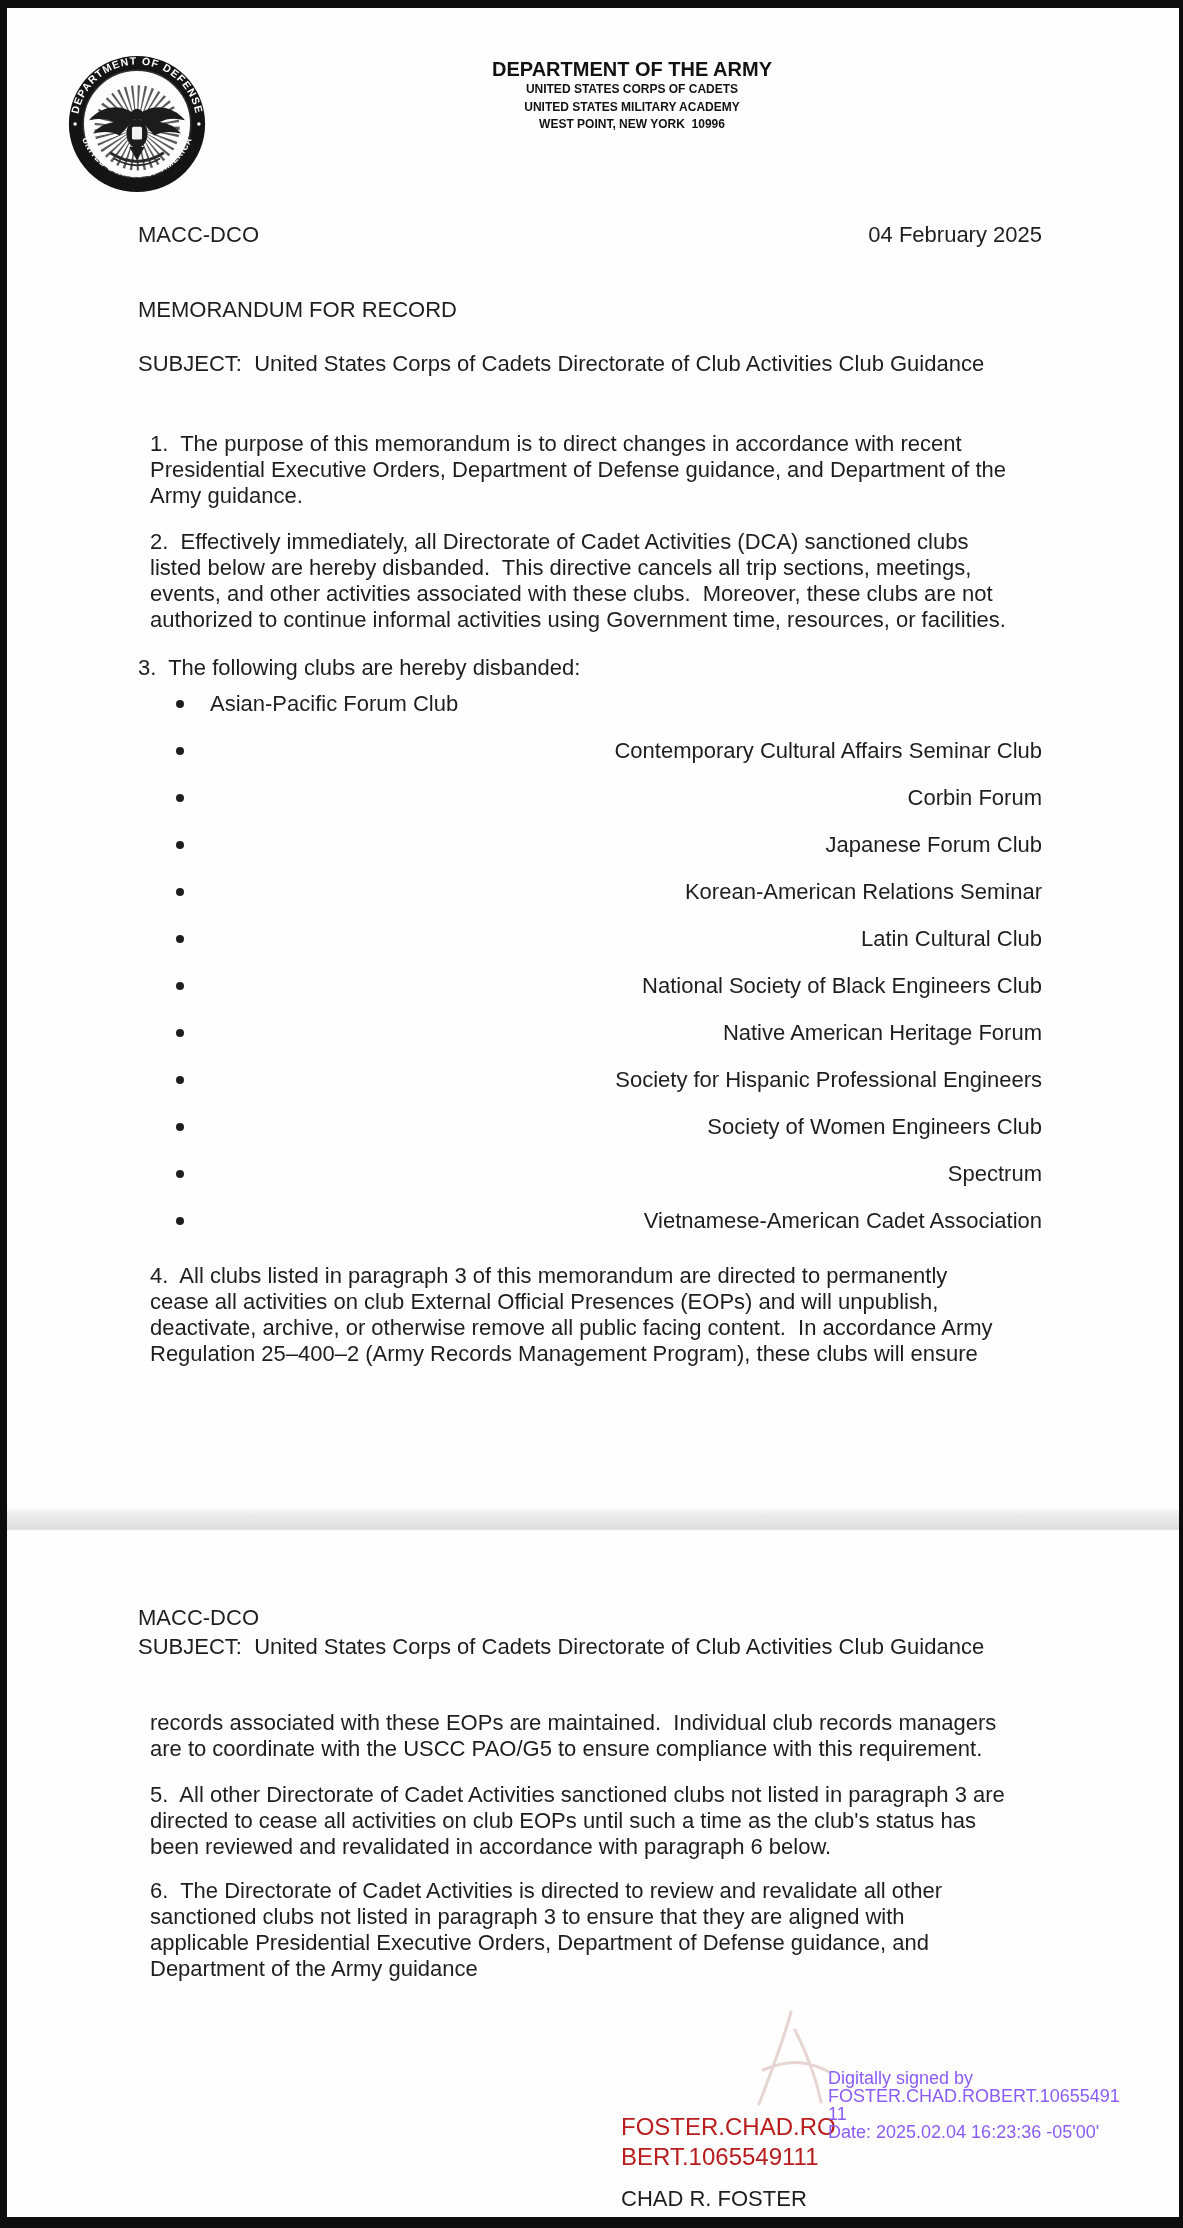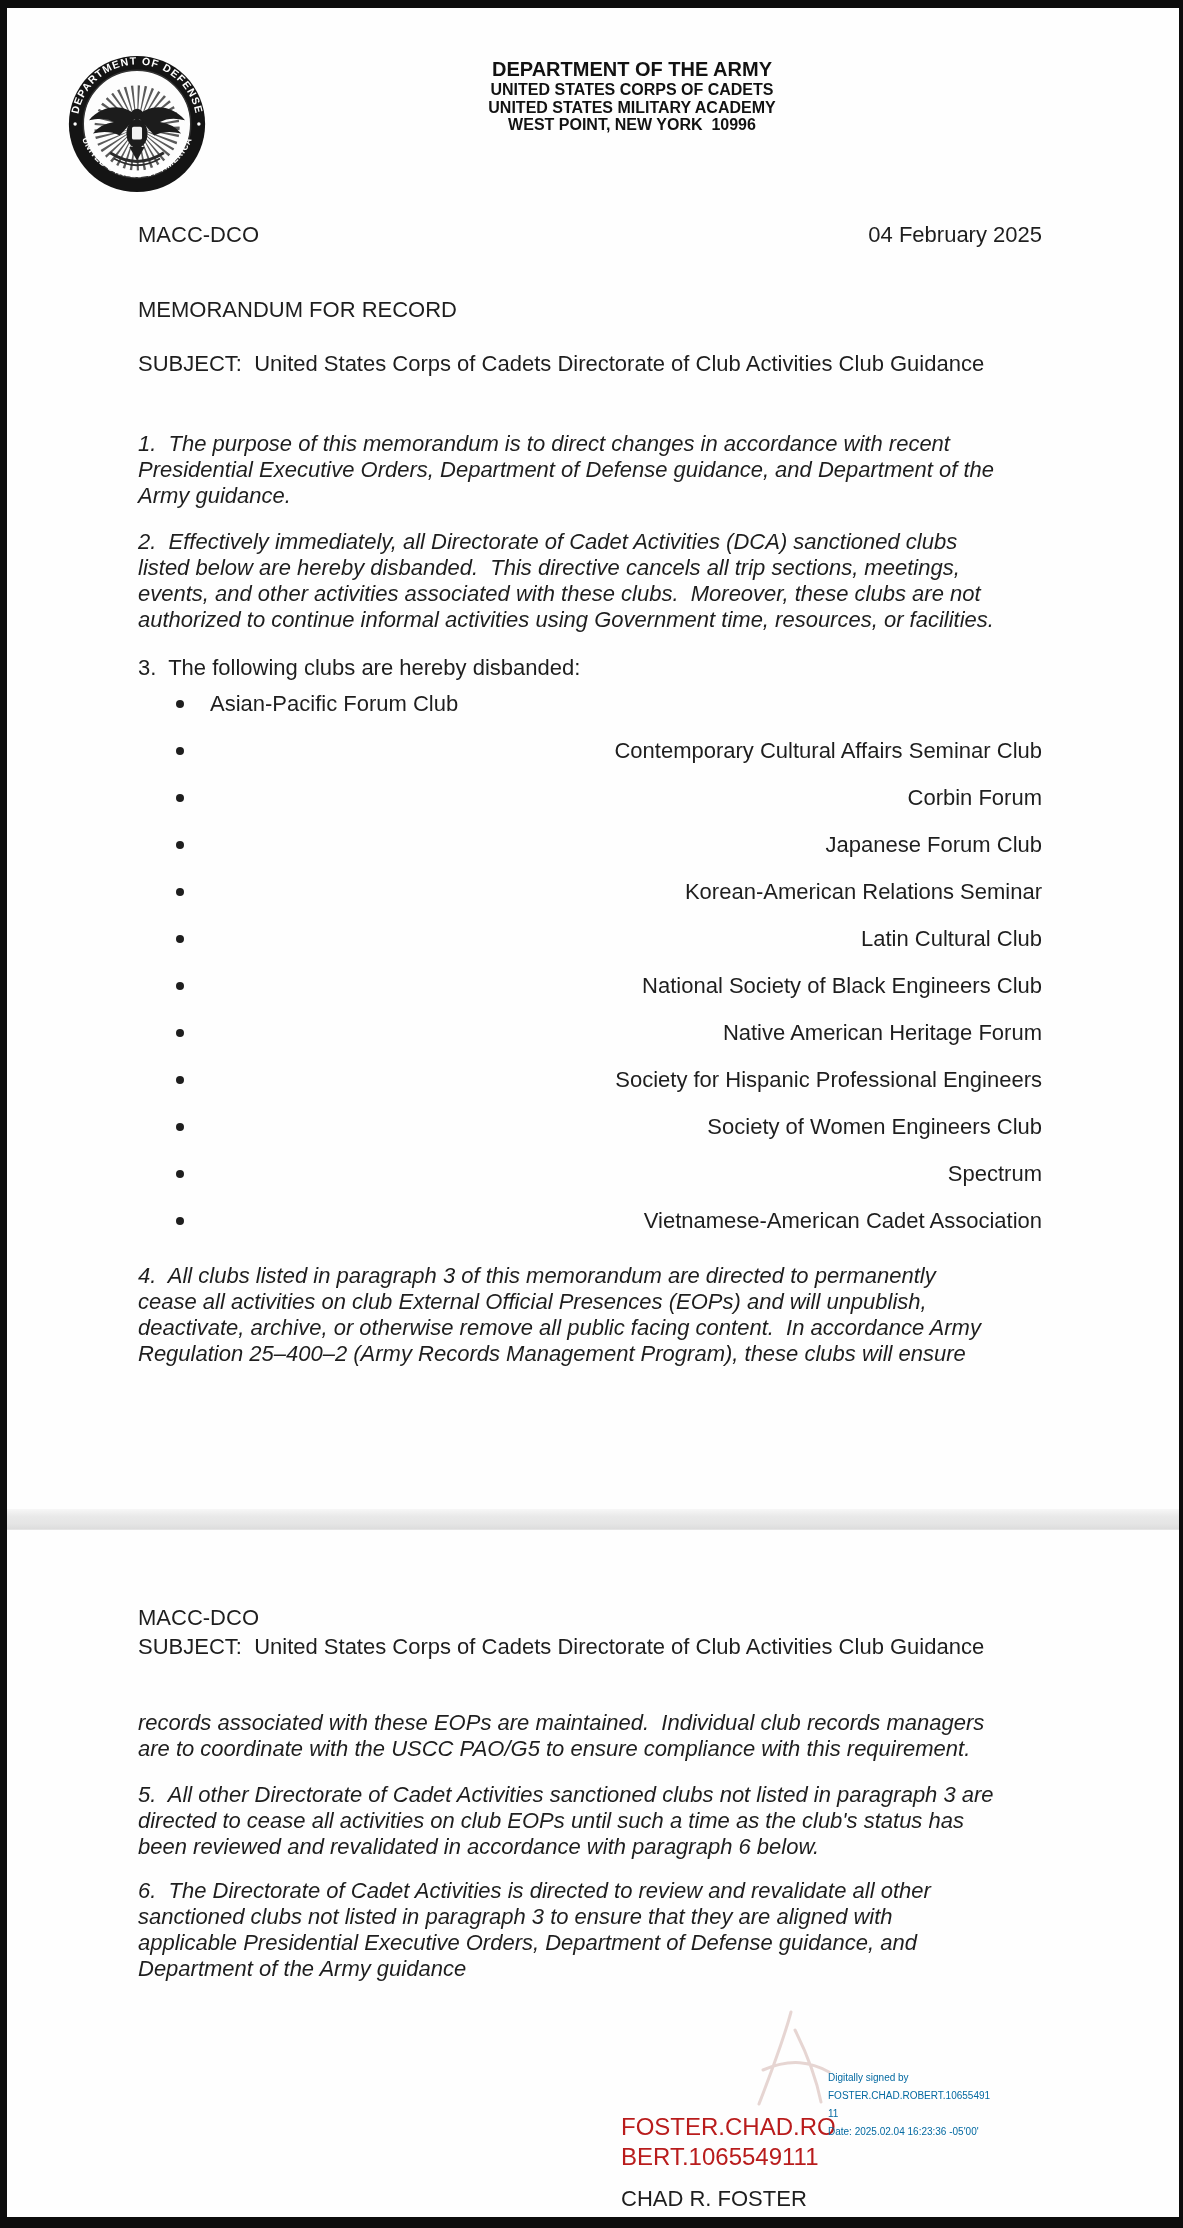--- a/index.html
+++ b/index.html
@@ -17,31 +17,31 @@
   }
   .content {
     box-sizing: border-box;
     height: 100%;
     padding: 0 137px 0 131px;
     font-size: 22px;
     line-height: 26px;
     border-radius: 15px;
   }
   .line { white-space: pre; }
-  .para { margin: 0; font-style: italic; }
+  .para { margin: 12px; }
 
   
   .header-band { height: 212px; }
   .seal { position: absolute; left: 59px; top: 45px; width: 142px; height: 142px; }
   .letterhead {
     position: absolute; left: 393px; top: 49px; width: 464px;
     text-align: center; color: #121212;
   }
   .letterhead .lh1 { font-size: 20px; font-weight: bold; line-height: 24px; white-space: pre; text-align: center; }
-  .letterhead .lh2 { font-size: 16px; font-weight: bold; line-height: 17.5px; white-space: pre; }
+  .letterhead .lh2 { font-size: 12px; font-weight: bold; line-height: 17.5px; white-space: pre; }
 
   .symbol-row { display: flex; justify-content: space-between; margin-top: 2px; }
   .memo-title { margin-top: 49px; }
   .subject    { margin-top: 28px; }
   .para1 { margin-top: 54px; }
   .para2 { margin-top: 20px; }
   .para3-heading { margin-top: 22px; }
 
   .club-list { margin-top: 10px; }
   .club-item { position: relative; padding-left: 72px; }
@@ -62,21 +62,21 @@
 
   .symbol2  { margin-top: 75px; }
   .subject2 { margin-top: 3px; }
   .cont     { margin-top: 50px; }
   .para5    { margin-top: 20px; }
   .para6    { margin-top: 18px; }
 
   .sig-block { margin-top: 40px; margin-left: 483px; position: relative; }
   .cert-row { display: flex; align-items: flex-start; }
   .cert-name { width: 207px; font-size: 24px; line-height: 30px; color: #b91c1c; white-space: pre; }
-  .digital-note { margin-top: -7px; font-size: 10px; line-height: 18px; color: #0369a1; white-space: pre; }
+  .digital-note { margin-top: -7px; font-size: 18px; line-height: 18px; color: #8b5cf6; white-space: pre; }
   .signer { margin-top: 13px; font-size: 22px; line-height: 27px; }
   .scribble { position: absolute; left: 112px; top: -22px; pointer-events: none; }
 </style>
 </head>
 <body>
 
 <div class="frame">
 
   <svg class="seal" viewBox="0 0 148 148">
     <circle cx="74" cy="74" r="71" fill="#141414"></circle>

